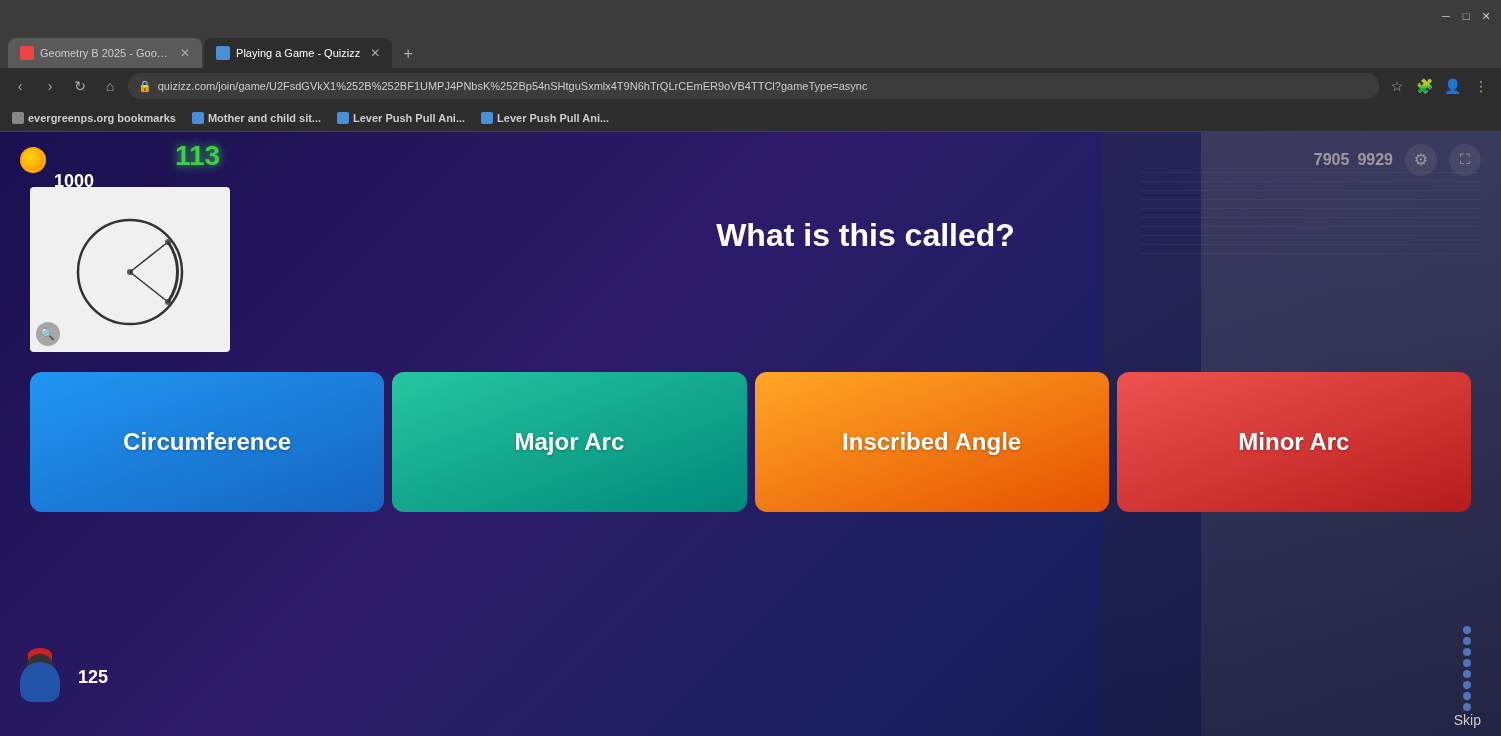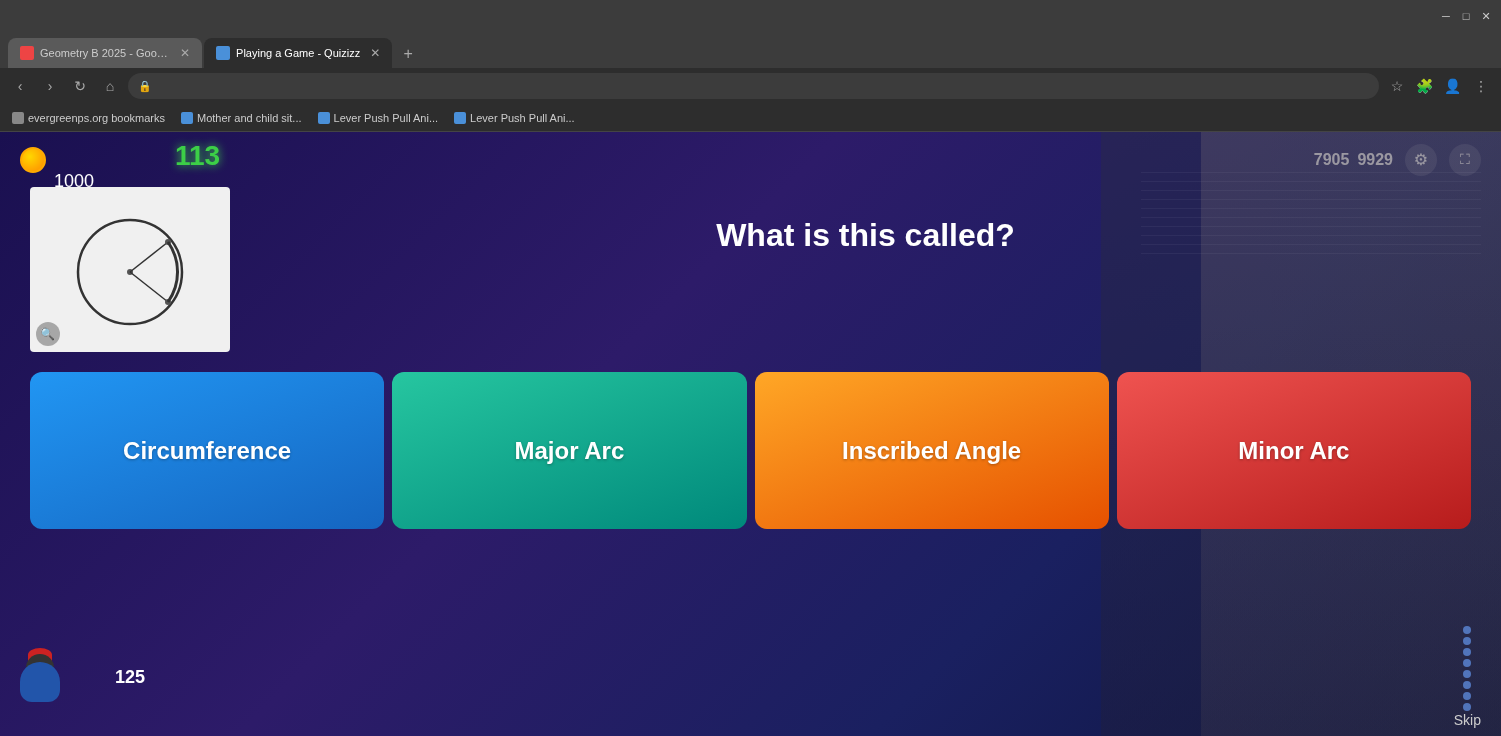--- a/index.html
+++ b/index.html
@@ -167,20 +167,21 @@
     }
 
     .bookmarks-bar {
       display: flex;
       align-items: center;
       height: 28px;
       background: #2d2d2d;
       padding: 0 8px;
       gap: 8px;
       border-bottom: 1px solid #444;
+      font-weight: bold;
     }
 
     .bookmark-item {
       display: flex;
       align-items: center;
       gap: 4px;
       font-size: 11px;
       color: #ccc;
       cursor: pointer;
       padding: 2px 4px;
@@ -273,21 +274,21 @@
       width: 26px;
       height: 26px;
       background: radial-gradient(circle at 35% 35%, #ffd700, #ff8c00);
       border-radius: 50%;
       border: 2px solid #ffaa00;
     }
 
     .score-value {
       color: #fff;
       font-size: 18px;
-      font-weight: normal;
+      font-weight: bold;
       margin-top: 44px;
     }
 
     .top-right {
       display: flex;
       align-items: center;
       gap: 12px;
     }
 
     .player-scores {
@@ -407,21 +408,21 @@
     
     .answers-grid {
       display: flex;
       gap: 8px;
       padding: 15px 30px;
       margin-top: 5px;
     }
 
     .answer-btn {
       flex: 1;
-      height: 157px;
+      height: 140px;
       border: none;
       border-radius: 12px;
       display: flex;
       align-items: center;
       justify-content: center;
       cursor: pointer;
       font-size: 24px;
       font-weight: 600;
       color: #fff;
       text-shadow: 0 1px 3px rgba(0,0,0,0.3);
@@ -496,21 +497,20 @@
       border-radius: 50% 50% 0 0;
       position: absolute;
       top: -4px;
       left: 8px;
     }
 
     .player-points {
       color: #fff;
       font-size: 18px;
       font-weight: bold;
-      margin-left: 37px;
     }
 
     .skip-area {
       display: flex;
       flex-direction: column;
       align-items: center;
       gap: 1px;
     }
 
     .skip-dots {
@@ -562,20 +562,21 @@
     <div class="tab-new">+</div>
   </div>
 
   <div class="nav-bar">
     <div class="nav-btn">‹</div>
     <div class="nav-btn">›</div>
     <div class="nav-btn">↻</div>
     <div class="nav-btn">⌂</div>
     <div class="address-bar">
       <span style="color:#aaa;font-size:11px">🔒</span>
+      <span class="address-text">quizizz.com/join/game/U2FsdGVkX1%252B%252BF1UMPJ4PNbsK%252Bp54nSHtguSxmlx4T9N6hTrQLrCEmER9oVB4TTCl?gameType=async</span>
     </div>
     <div class="nav-actions">
       <div class="nav-action-btn">☆</div>
       <div class="nav-action-btn">🧩</div>
       <div class="nav-action-btn">👤</div>
       <div class="nav-action-btn">⋮</div>
     </div>
   </div>
 
   <div class="bookmarks-bar">

